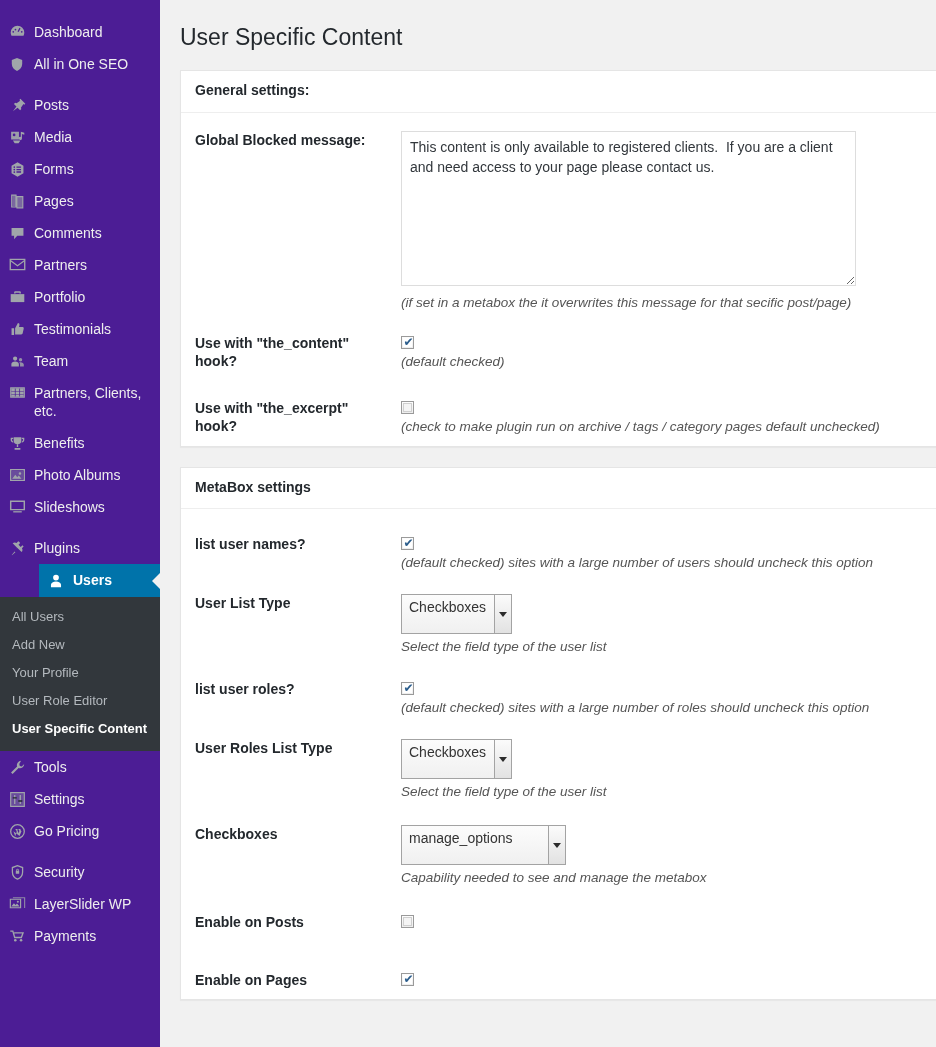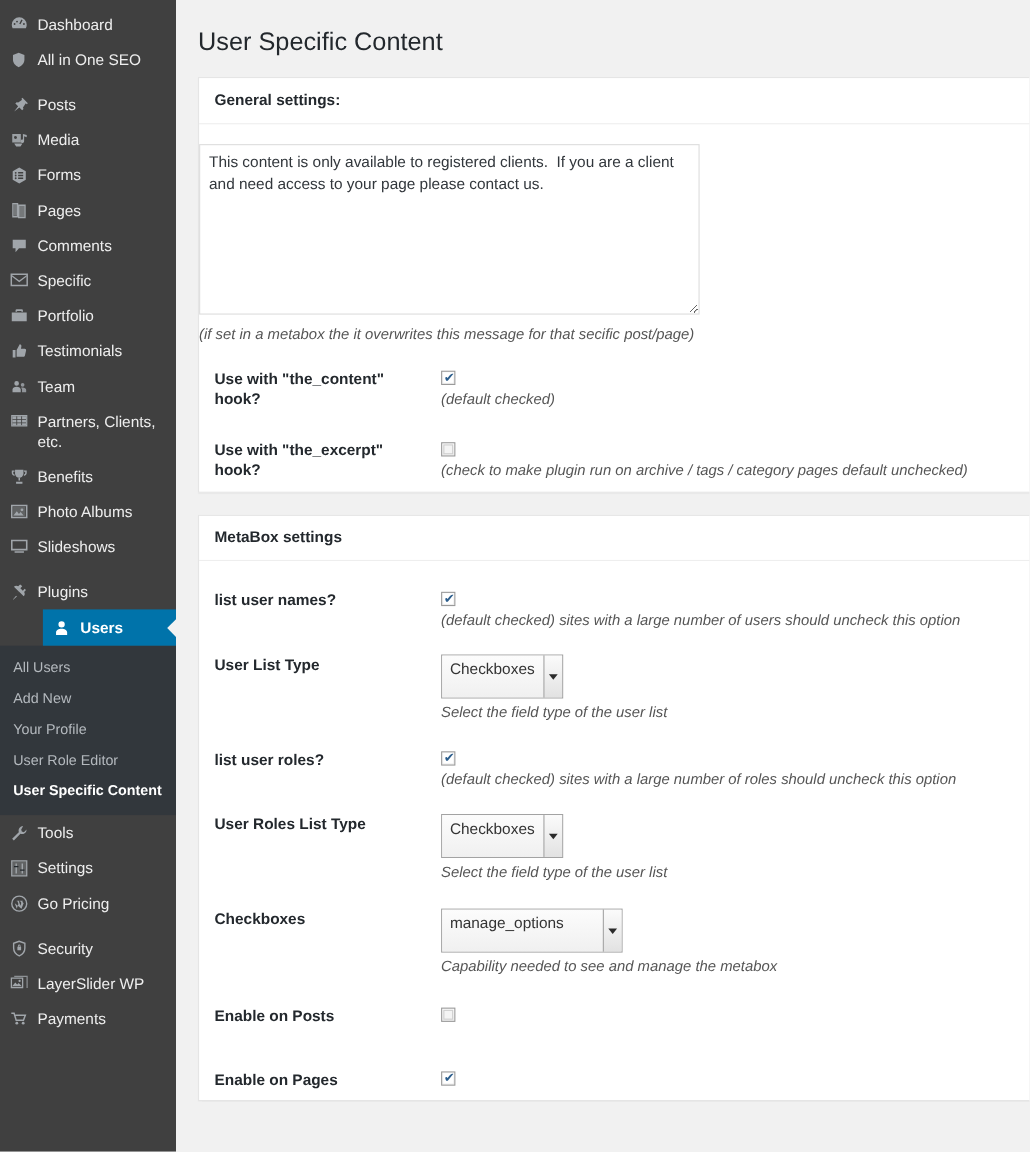--- a/index.html
+++ b/index.html
@@ -9,26 +9,26 @@
     overflow: hidden;
     background: #f1f1f1;
     font-family: "Liberation Sans", sans-serif;
   }
   #app { position: relative; width: 936px; height: 1047px; display: flex; }
 
   
   #sidebar {
     width: 160px;
     flex: 0 0 160px;
-    background: #404040;
+    background: #4c1d95;
     color: #eee;
     font-size: 14px;
     position: relative;
     overflow: hidden;
-    padding-top: 6px;
+    padding-top: 16px;
   }
   .menu-item {
     position: relative;
     display: flex;
     align-items: flex-start;
     padding: 7px 0 7px 0;
     color: #eee;
     line-height: 18px;
     cursor: pointer;
   }
@@ -280,21 +280,21 @@
           </span>
           <span class="mi-label">Comments</span>
         </div>
         <div class="menu-item">
           <span class="mi-icon ico">
             <svg width="17" height="15" viewBox="0 0 20 16" fill="currentColor">
               <path d="M1.5 2h17v12h-17z" fill="none" stroke="currentColor" stroke-width="1.6"></path>
               <path d="M2 2.6l8 6 8-6v1.8l-8 6-8-6z"></path>
             </svg>
           </span>
-          <span class="mi-label">Specific</span>
+          <span class="mi-label">Partners</span>
         </div>
         <div class="menu-item">
           <span class="mi-icon ico">
             <svg width="17" height="16" viewBox="0 0 20 18" fill="currentColor">
               <path d="M7.4 2.2h5.2a1.4 1.4 0 011.4 1.4v1.2h-1.7V3.9H7.7v.9H6V3.6a1.4 1.4 0 011.4-1.4z"></path>
               <path d="M2 5.6h16v9.4H2z"></path>
             </svg>
           </span>
           <span class="mi-label">Portfolio</span>
         </div>
@@ -447,20 +447,21 @@
 
   <div id="main">
 
     <h1 id="page-title">User Specific Content</h1>
 
     <div class="panel">
       <div class="panel-header">General settings:</div>
       <div class="panel-body">
 
         <div class="form-row">
+          <div class="lbl">Global Blocked message:</div>
           <div class="fld">
             <textarea class="ta" style="">This content is only available to registered clients.  If you are a client and need access to your page please contact us.</textarea>
             <div class="desc">(if set in a metabox the it overwrites this message for that secific post/page)</div>
           </div>
         </div>
 
         <div class="form-row" style="padding-top:22px;">
           <div class="lbl">Use with "the_content" hook?</div>
           <div class="fld">
             <input type="checkbox" class="cbx" id="cb-the-content" checked="" style="">

